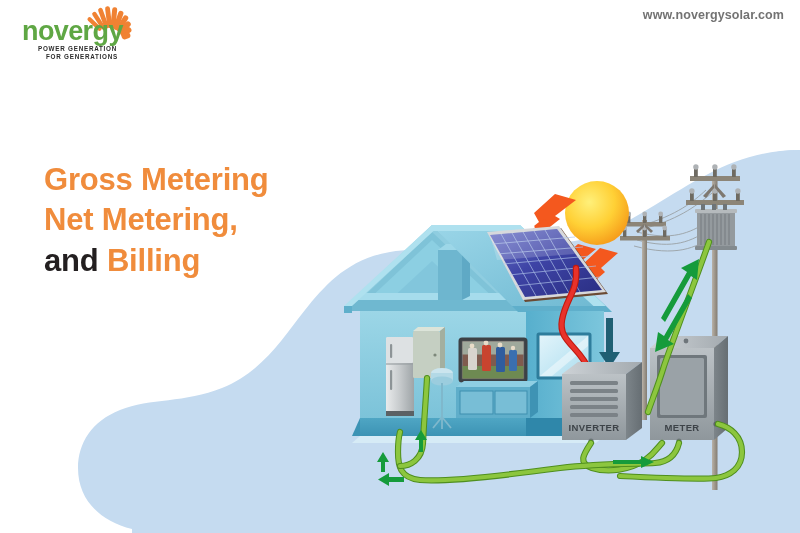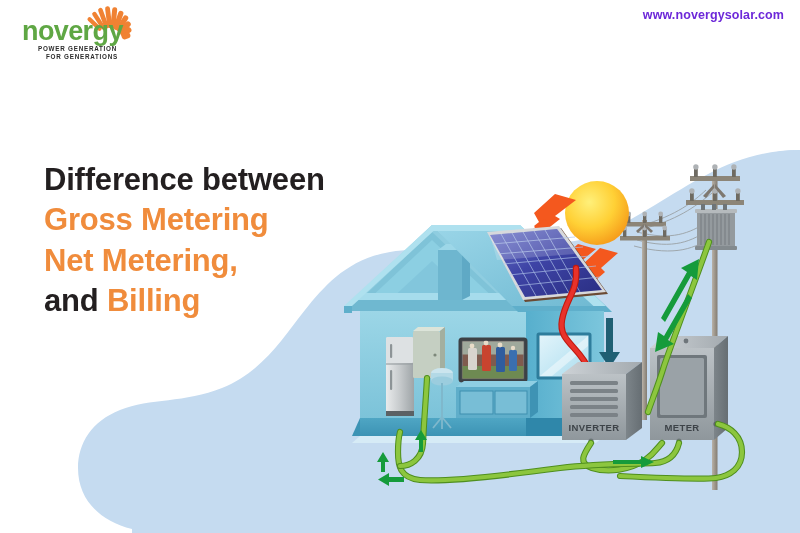--- a/index.html
+++ b/index.html
@@ -13,21 +13,21 @@
   #stage { position:absolute; left:0; top:0; width:800px; height:533px; background:#fff; }
 
   
   .bg-blob { position:absolute; left:0; top:0; width:800px; height:533px; }
 
   
   .logo-wrap { position:absolute; left:14px; top:0; width:140px; height:62px; }
   .logo-svg  { position:absolute; left:0; top:0; }
   .url {
     position:absolute; right:16px; top:8px;
-    font-size:12.5px; font-weight:bold; color:#6d28d9;
+    font-size:12.5px; font-weight:bold; color:#737373;
     letter-spacing:.1px;
   }
 
   
   .headline {
     position:absolute; left:44px; top:160px;
     font-size:31px; line-height:1.30;
     font-weight:bold; color:#231f20;
     letter-spacing:-.2px;
   }
@@ -77,21 +77,20 @@
       <text x="8" y="40" font-family="Liberation Sans, sans-serif" font-size="27" font-weight="bold" fill="#5FA744" letter-spacing="-0.6">novergy</text>
 
       <text x="24" y="50.5" font-family="Liberation Sans, sans-serif" font-size="6.3" font-weight="bold" fill="#2b2b2b" letter-spacing="0.75">POWER GENERATION</text>
       <text x="32" y="58.5" font-family="Liberation Sans, sans-serif" font-size="6.3" font-weight="bold" fill="#2b2b2b" letter-spacing="0.75">FOR GENERATIONS</text>
     </svg>
   </div>
 
   <div class="url">www.novergysolar.com</div>
 
   <div class="headline">
-    <span class="ln">Difference between</span>
     <span class="ln or">Gross Metering</span>
     <span class="ln or">Net Metering,</span>
     <span class="ln"><span>and </span><span class="or">Billing</span></span>
   </div>
 
   <svg class="illus" viewBox="0 0 800 533">
     <defs>
       <linearGradient id="gRoofL" x1="0" y1="0" x2="1" y2="1">
         <stop offset="0" stop-color="#A5DCEC"></stop>
           <stop offset="1" stop-color="#74BED6"></stop>

